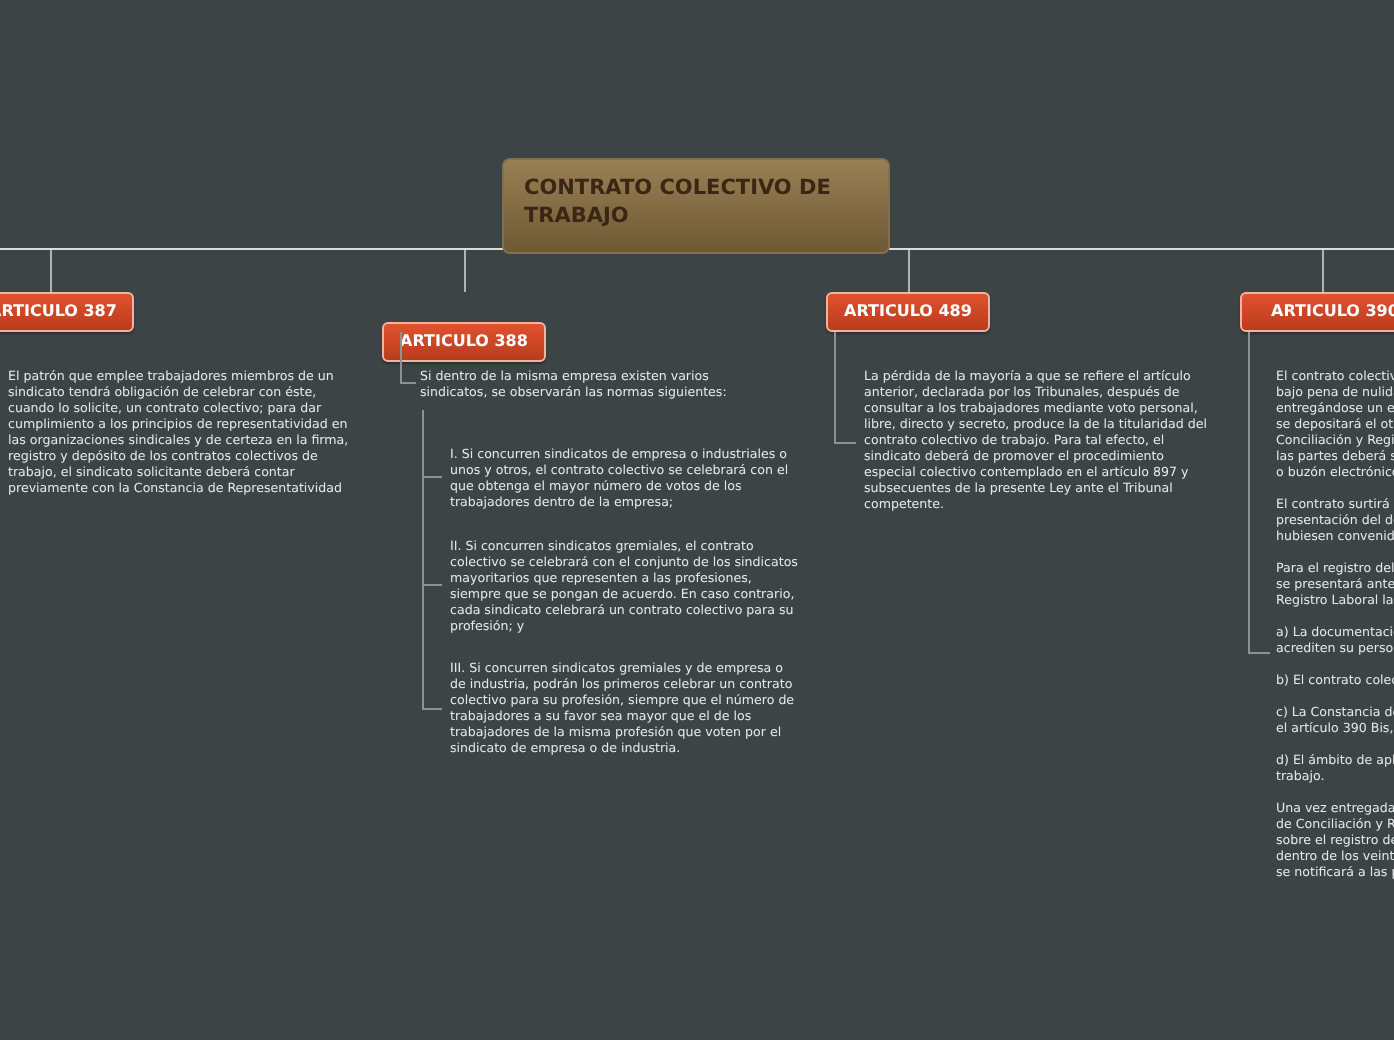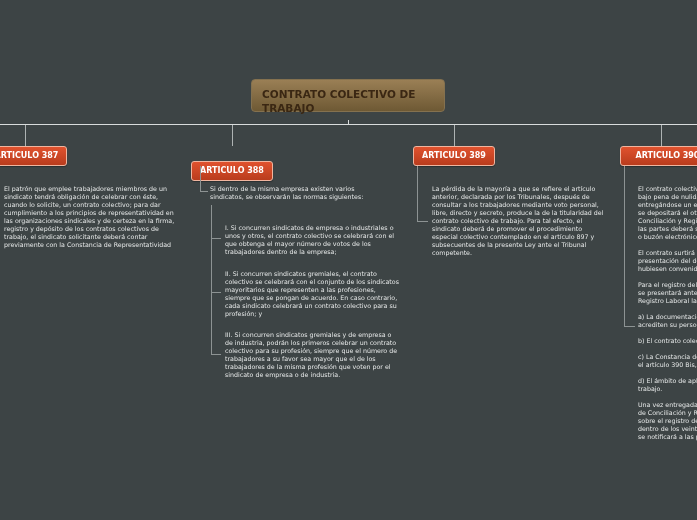--- a/index.html
+++ b/index.html
@@ -2,21 +2,21 @@
 <html><head>
   <meta charset="utf-8">
   <style>
     html, body { margin:0; padding:0; }
     body {
       width:697px; height:520px; overflow:hidden; position:relative;
       background:#3d4445;
       font-family:"DejaVu Sans", sans-serif;
     }
     .root {
-      position:absolute; left:251px; top:79px; width:194px; height:33px;
+      position:absolute; left:251px; top:79px; width:194px; height:48px;
       box-sizing:border-box; padding:7px 10px;
       background:linear-gradient(#9a7f55,#6e5934);
       border-radius:4px; border:1px solid #84714f;
       color:#3a2713; font-weight:bold; font-size:10.5px; line-height:14px;
     }
     .hline { position:absolute; background:#d9dcdc; }
     .vline { position:absolute; background:#aeb3b3; width:1px; }
     .topic {
       position:absolute; height:20px; box-sizing:border-box;
       background:linear-gradient(#e0522e,#b93c1d);
@@ -58,21 +58,21 @@
 <div class="txt" style="left:210px;top:185px;width:170px;">Si dentro de la misma empresa existen varios sindicatos, se observarán las normas siguientes:</div>
 <div class="vline" style="left:211px;top:205px;height:150px;background:#8d9393;"></div>
 <div class="bracket" style="left:211px;top:238px;width:10px;height:0;border-left:none;"></div>
 <div class="bracket" style="left:211px;top:292px;width:10px;height:0;border-left:none;"></div>
 <div class="bracket" style="left:211px;top:354px;width:10px;height:0;border-left:none;"></div>
 <div class="txt" style="left:225px;top:224px;width:176px;">I. Si concurren sindicatos de empresa o industriales o unos y otros, el contrato colectivo se celebrará con el que obtenga el mayor número de votos de los trabajadores dentro de la empresa;</div>
 <div class="txt" style="left:225px;top:270px;width:176px;">II. Si concurren sindicatos gremiales, el contrato colectivo se celebrará con el conjunto de los sindicatos mayoritarios que representen a las profesiones, siempre que se pongan de acuerdo. En caso contrario, cada sindicato celebrará un contrato colectivo para su profesión; y</div>
 <div class="txt" style="left:225px;top:331px;width:176px;">III. Si concurren sindicatos gremiales y de empresa o de industria, podrán los primeros celebrar un contrato colectivo para su profesión, siempre que el número de trabajadores a su favor sea mayor que el de los trabajadores de la misma profesión que voten por el sindicato de empresa o de industria.</div>
 
 <div class="topic" style="left:413px;top:146px;width:82px;">
-  <span>ARTICULO 389</span>
+  <span>ARTICULO 489</span>
 </div>
 <div class="bracket" style="left:417px;top:166px;width:10px;height:55px;"></div>
 <div class="txt" style="left:432px;top:185px;width:176px;">La pérdida de la mayoría a que se refiere el artículo anterior, declarada por los Tribunales, después de consultar a los trabajadores mediante voto personal, libre, directo y secreto, produce la de la titularidad del contrato colectivo de trabajo. Para tal efecto, el sindicato deberá de promover el procedimiento especial colectivo contemplado en el artículo 897 y subsecuentes de la presente Ley ante el Tribunal competente.</div>
 
 <div class="topic" style="left:620px;top:146px;width:95px;">
   <span>ARTICULO 390</span>
 </div>
 <div class="bracket" style="left:624px;top:166px;width:10px;height:160px;"></div>
 <div class="txt" style="left:638px;top:185px;width:176px;">
   <p class="para">El contrato colectivo deberá celebrarse por escrito, bajo pena de nulidad. Se hará por triplicado, entregándose un ejemplar a cada una de las partes y se depositará el otro tanto en el Centro Federal de Conciliación y Registro Laboral, ante quien cada una de las partes deberá señalar domicilio, así como su correo o buzón electrónico.</p>

